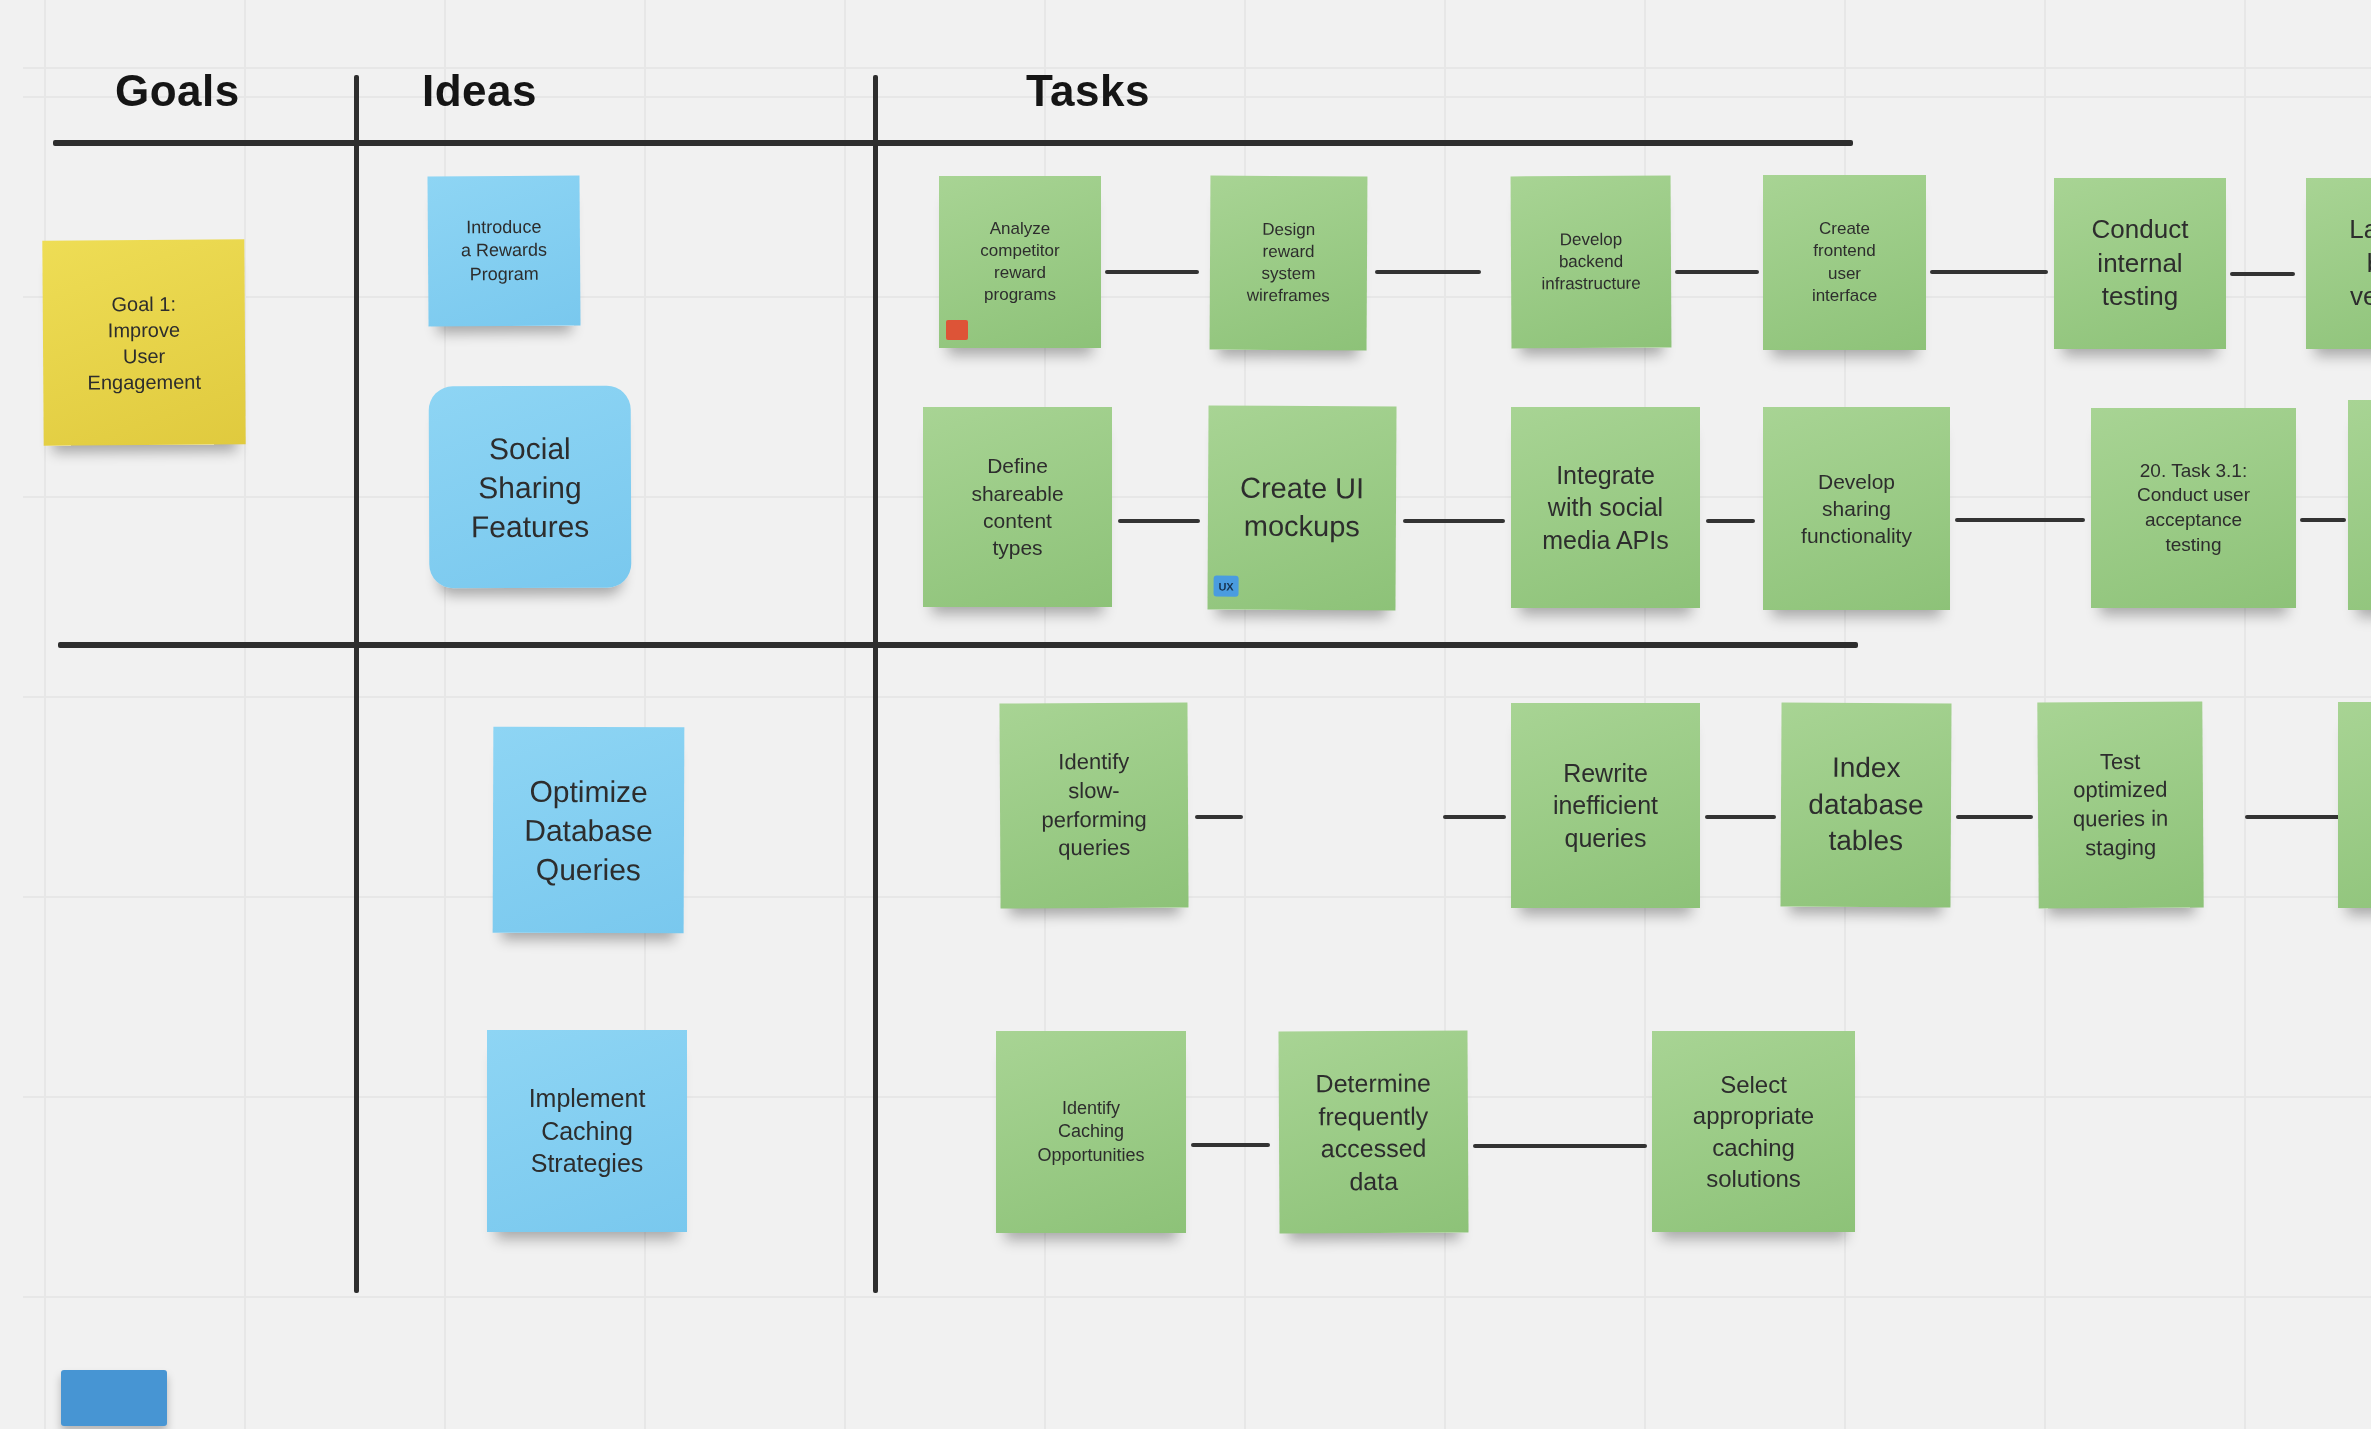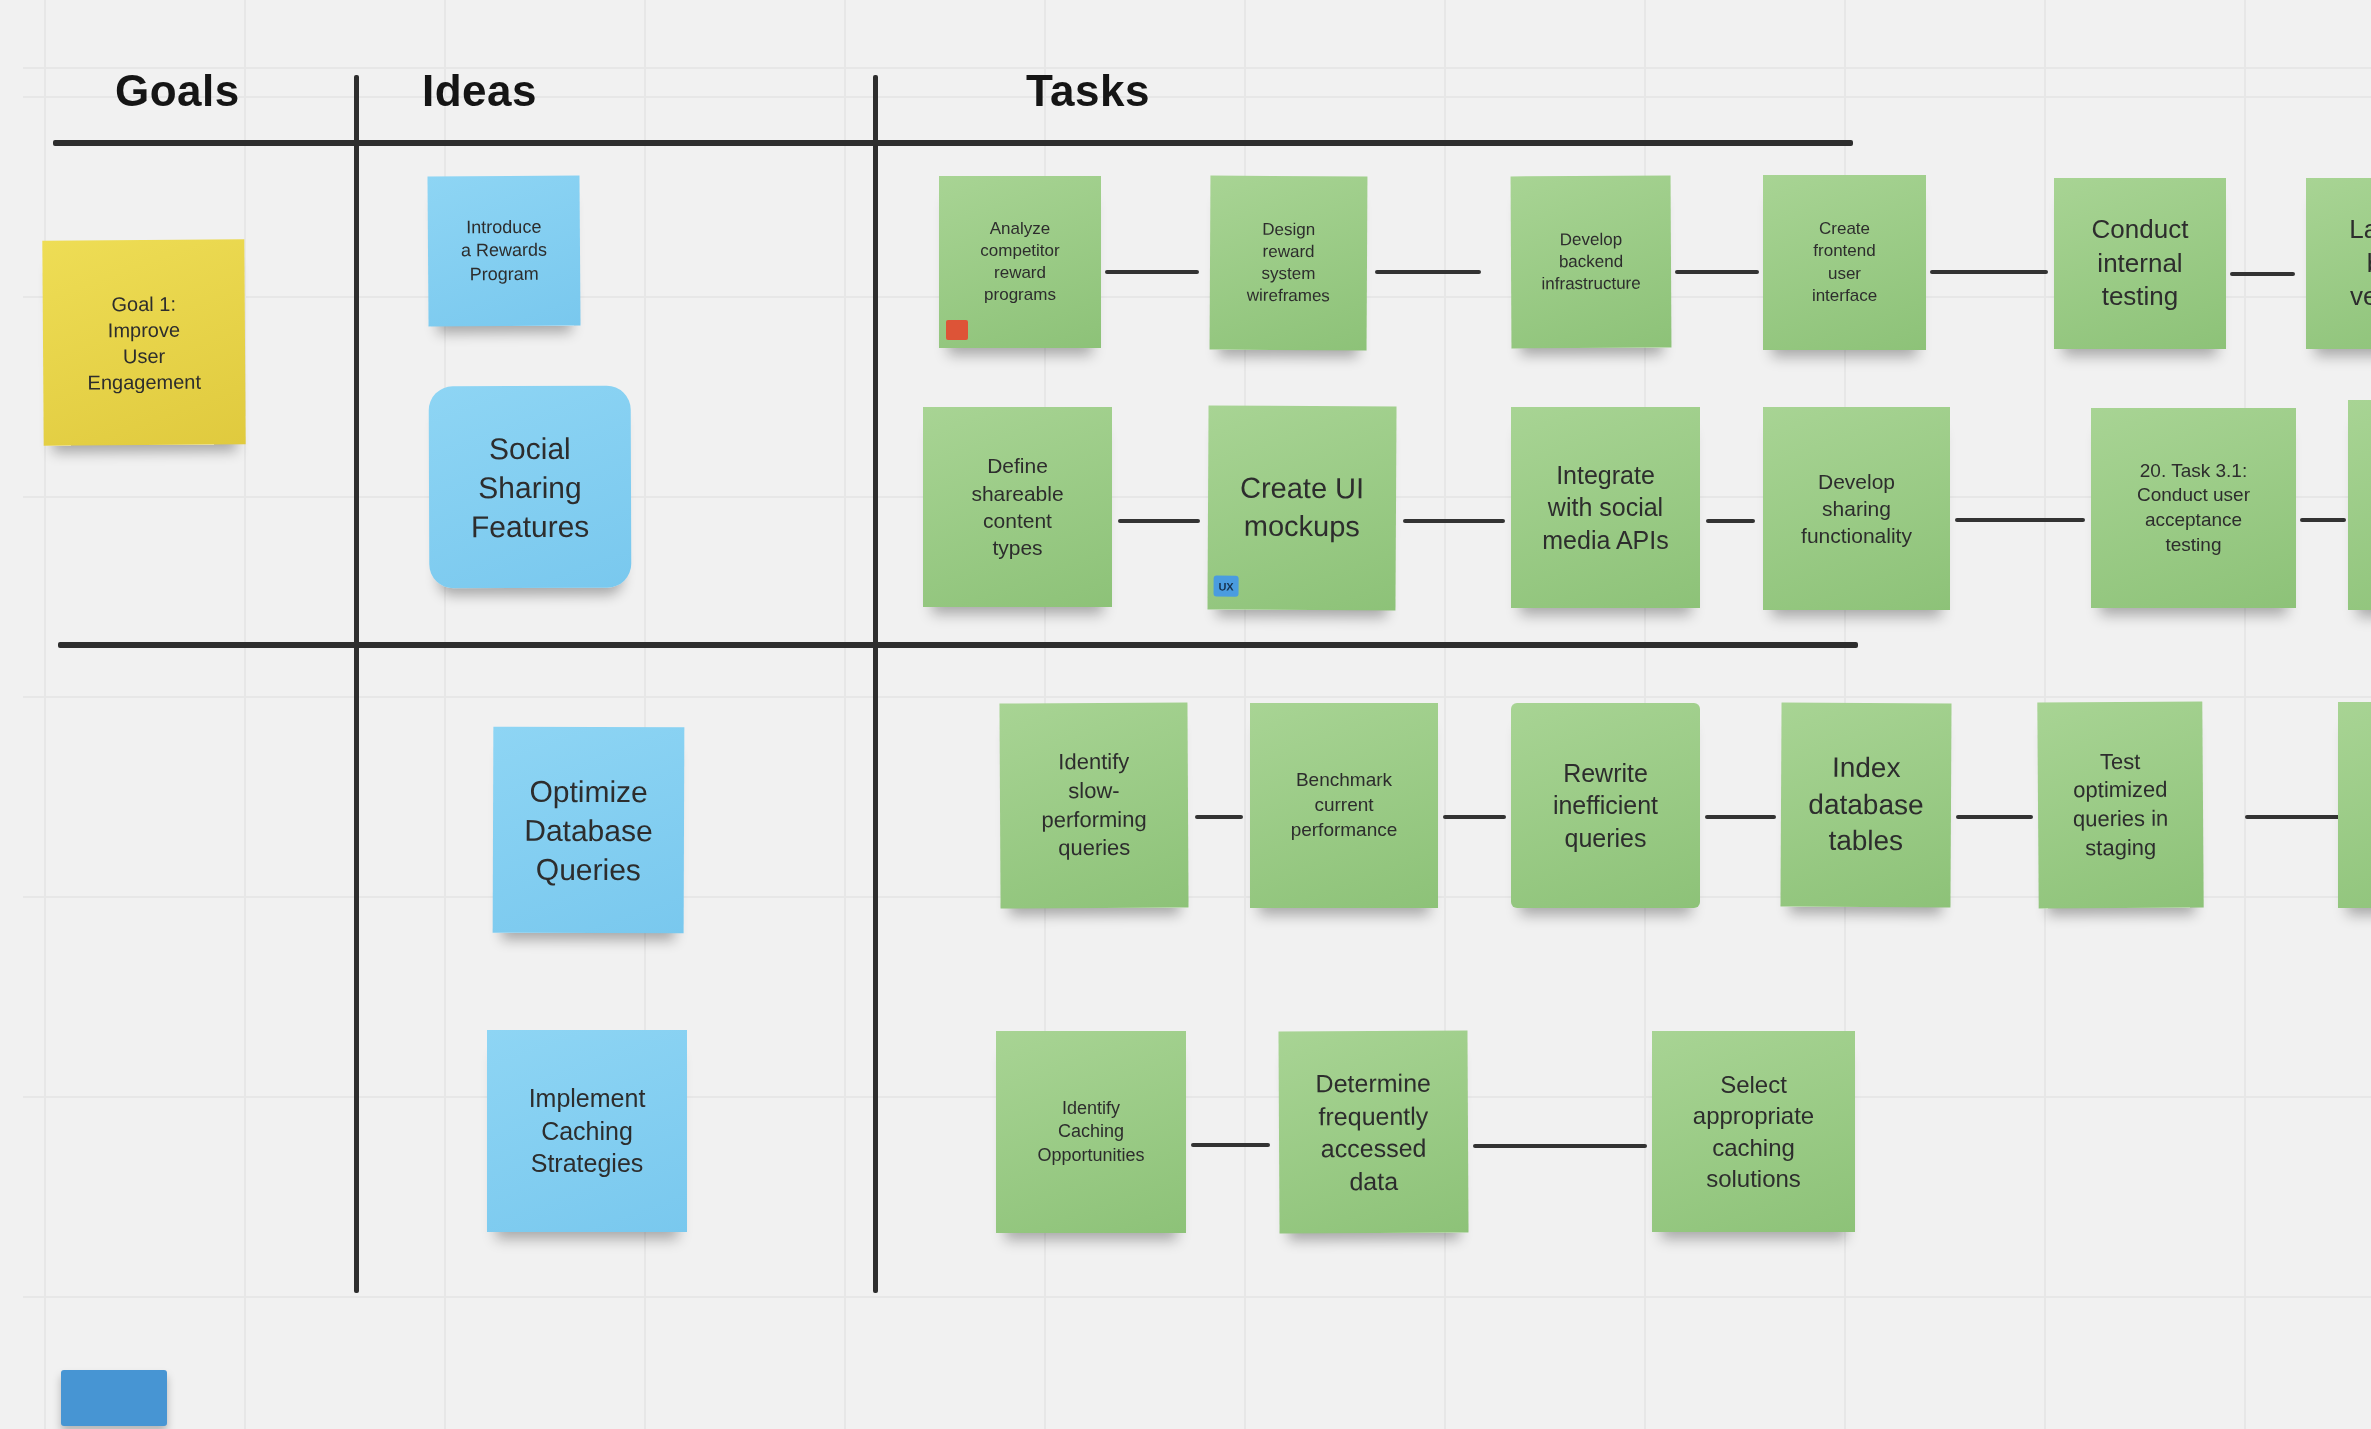--- a/index.html
+++ b/index.html
@@ -155,26 +155,21 @@
 Conduct user
 acceptance
 testing</div>
     </div>
     <div class="note" style="left: 977px; top: 703px; width: 188px; height: 205px; font-size: 22px; background: linear-gradient(160deg, rgb(168, 212, 148) 0%, rgb(141, 194, 120) 100%); color: rgb(45, 45, 45); transform: rotate(-0.3deg);">
       <div class="txt">Identify
 slow-
 performing
 queries</div>
     </div>
-    <div class="note" style="left: 1227px; top: 703px; width: 188px; height: 205px; font-size: 19px; background: linear-gradient(160deg, rgb(168, 212, 148) 0%, rgb(141, 194, 120) 100%); color: rgb(45, 45, 45);">
-      <div class="txt">Benchmark
-current
-performance</div>
-    </div>
-    <div class="note" style="left: 1488px; top: 703px; width: 189px; height: 205px; font-size: 25px; background: linear-gradient(160deg, rgb(168, 212, 148) 0%, rgb(141, 194, 120) 100%); color: rgb(45, 45, 45); border-radius: 6px;">
+    <div class="note" style="left: 1488px; top: 703px; width: 189px; height: 205px; font-size: 25px; background: linear-gradient(160deg, rgb(168, 212, 148) 0%, rgb(141, 194, 120) 100%); color: rgb(45, 45, 45);">
       <div class="txt">Rewrite
 inefficient
 queries</div>
     </div>
     <div class="note" style="left: 1758px; top: 703px; width: 170px; height: 204px; font-size: 28px; background: linear-gradient(160deg, rgb(168, 212, 148) 0%, rgb(141, 194, 120) 100%); color: rgb(45, 45, 45); transform: rotate(0.3deg);">
       <div class="txt">Index
 database
 tables</div>
     </div>
     <div class="note" style="left: 2015px; top: 702px; width: 165px; height: 206px; font-size: 22px; background: linear-gradient(160deg, rgb(168, 212, 148) 0%, rgb(141, 194, 120) 100%); color: rgb(45, 45, 45); transform: rotate(-0.4deg);">

